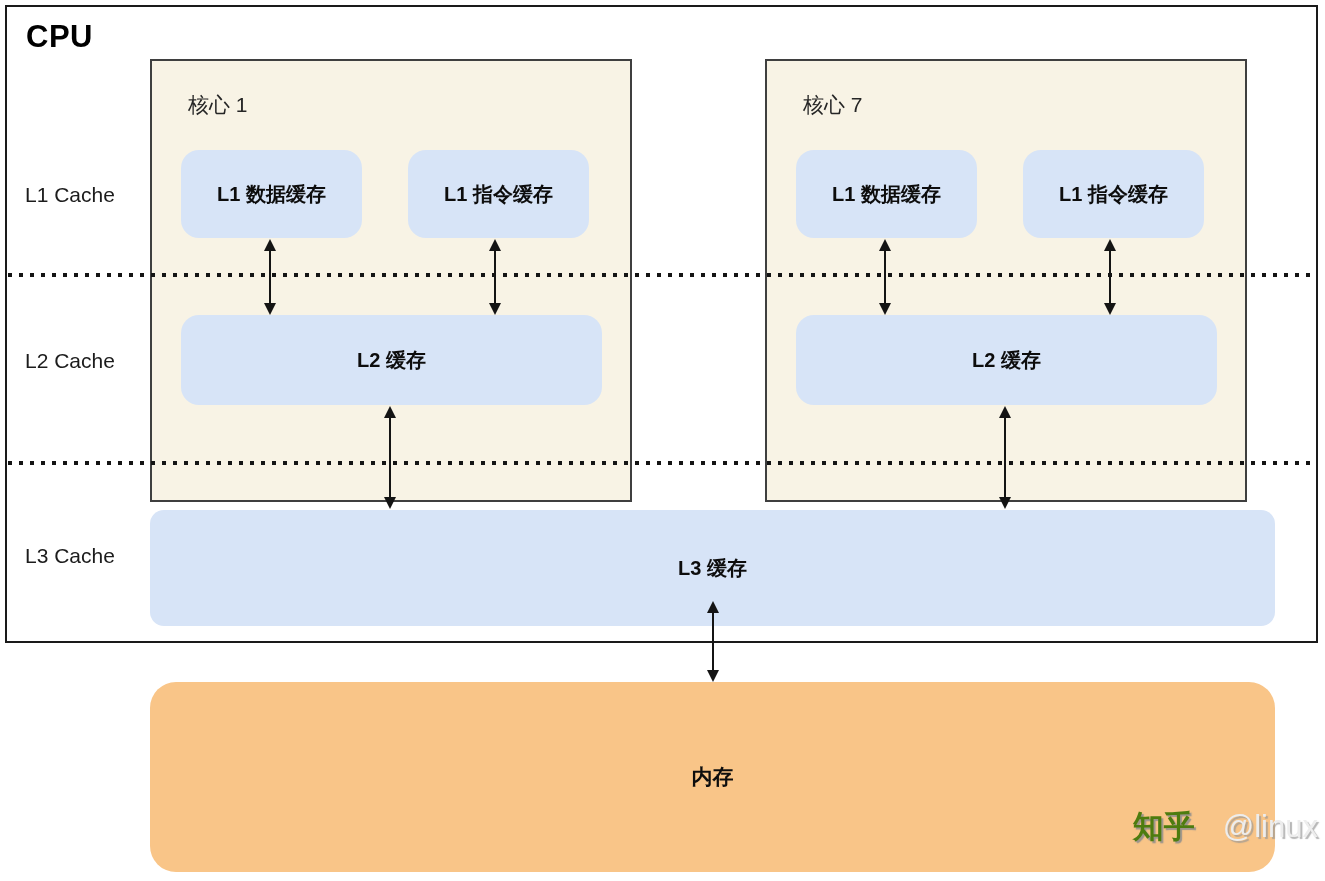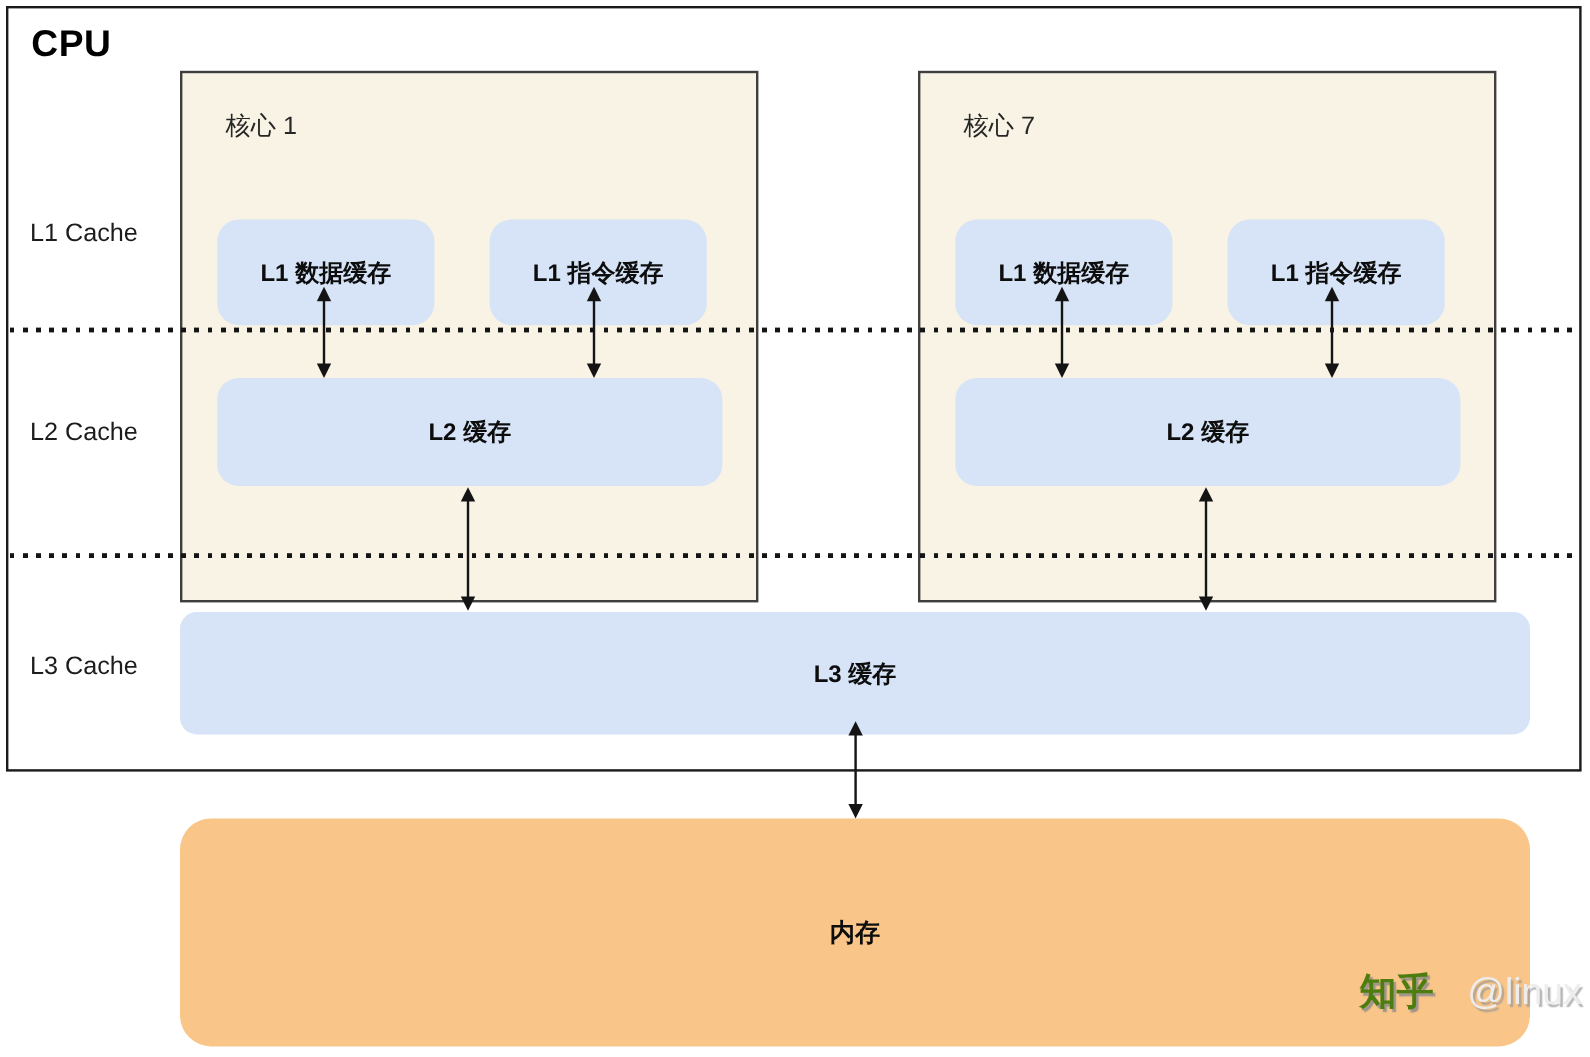--- a/index.html
+++ b/index.html
@@ -66,30 +66,30 @@
     position: absolute;
     background: var(--cache-bg, #d7e4f7);
     border-radius: 18px;
     display: flex;
     align-items: center;
     justify-content: center;
     font-size: 20px;
     font-weight: 700;
     color: #0d0d0d;
   }
-  .l1-box { top: 89px; width: 181px; height: 88px; margin-top: 33px; }
+  .l1-box { top: 89px; width: 181px; height: 88px; }
   .l1-data  { left: 29px; }
   .l1-instr { left: 256px; }
   .l2-box { left: 29px; top: 254px; width: 421px; height: 90px; }
 
   
   .l3-box {
     position: absolute;
     left: 150px; top: 510px;
-    width: 1125px; height: 102px;
+    width: 1125px; height: 116px;
     background: var(--cache-bg, #d7e4f7);
     border-radius: 14px;
     display: flex;
     align-items: center;
     justify-content: center;
     font-size: 20px;
     font-weight: 700;
     color: #0d0d0d;
     z-index: 1;
   }

